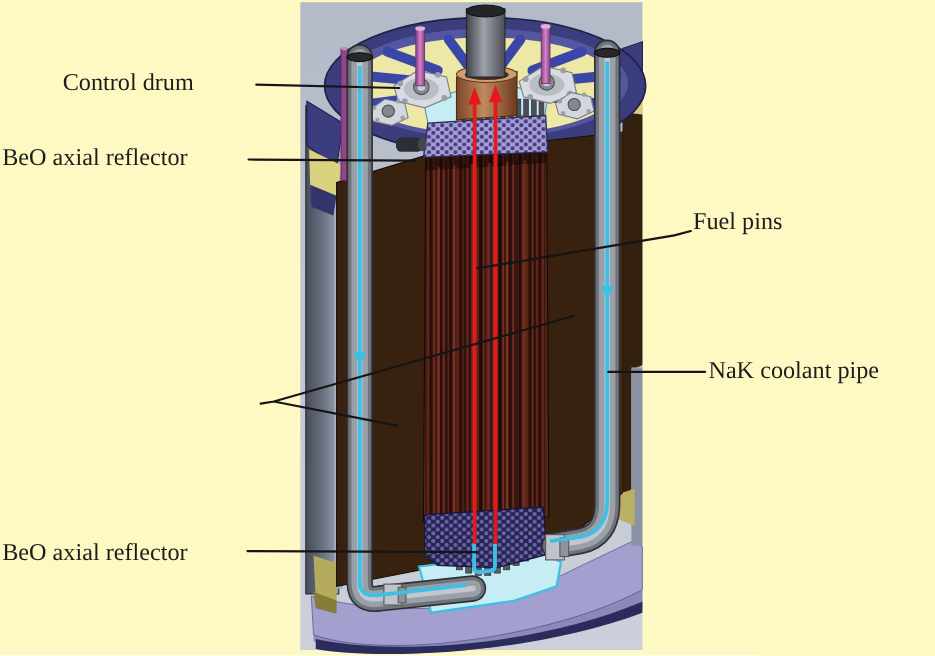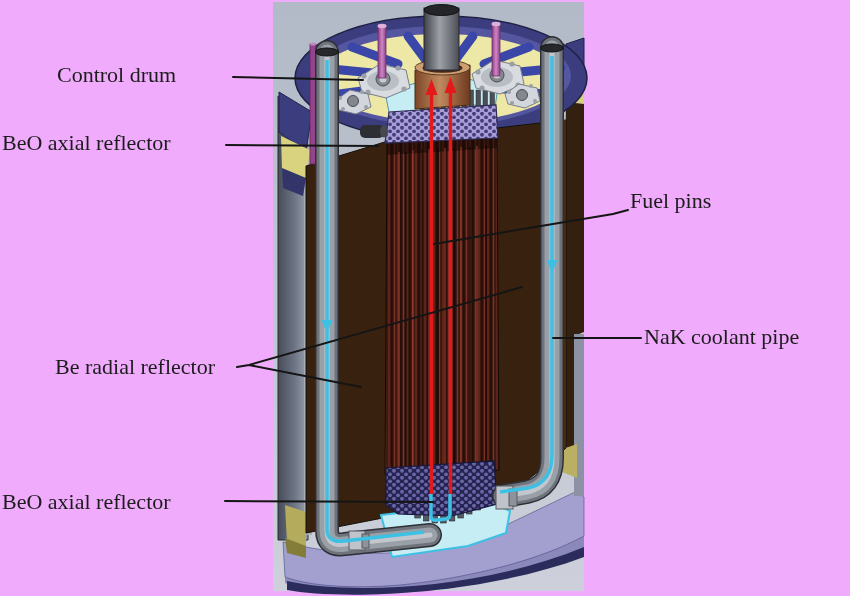--- a/index.html
+++ b/index.html
@@ -1,16 +1,16 @@
 <!DOCTYPE html>
 <html><head>
 <meta charset="utf-8">
 <style>
   html,body{margin:0;padding:0;background:#ffffff;}
-  .fig{position:relative;width:850px;height:596px;background:#f0abfc;overflow:hidden;
+  .fig{position:relative;width:850px;height:596px;background:#fef9c3;overflow:hidden;
        font-family:"Liberation Serif","DejaVu Serif",serif;}
   .fig svg{position:absolute;left:0;top:0;}
   .lbl{position:absolute;font-size:22px;line-height:25px;color:#1c1c1c;white-space:nowrap;}
 </style>
 </head>
 <body>
 
 <div class="fig">
 
 <svg width="850" height="596" viewBox="0 0 850 596">
@@ -260,15 +260,14 @@
     <path d="M641,338 L553,338"></path>
     <path d="M237,367 L249,365 L522,287 M249,365 L361,387"></path>
     <path d="M225,501 L433,502"></path>
   </g>
 </svg>
 
 <div class="lbl" style="left:57px;top:62px">Control drum</div>
 <div class="lbl" style="left:2px;top:130px">BeO axial reflector</div>
 <div class="lbl" style="left:644px;top:324px">NaK coolant pipe</div>
 <div class="lbl" style="left:630px;top:188px">Fuel pins</div>
-<div class="lbl" style="left:55px;top:354px">Be radial reflector</div>
 <div class="lbl" style="left:2px;top:489px">BeO axial reflector</div>
 
 </div>
 </body></html>

